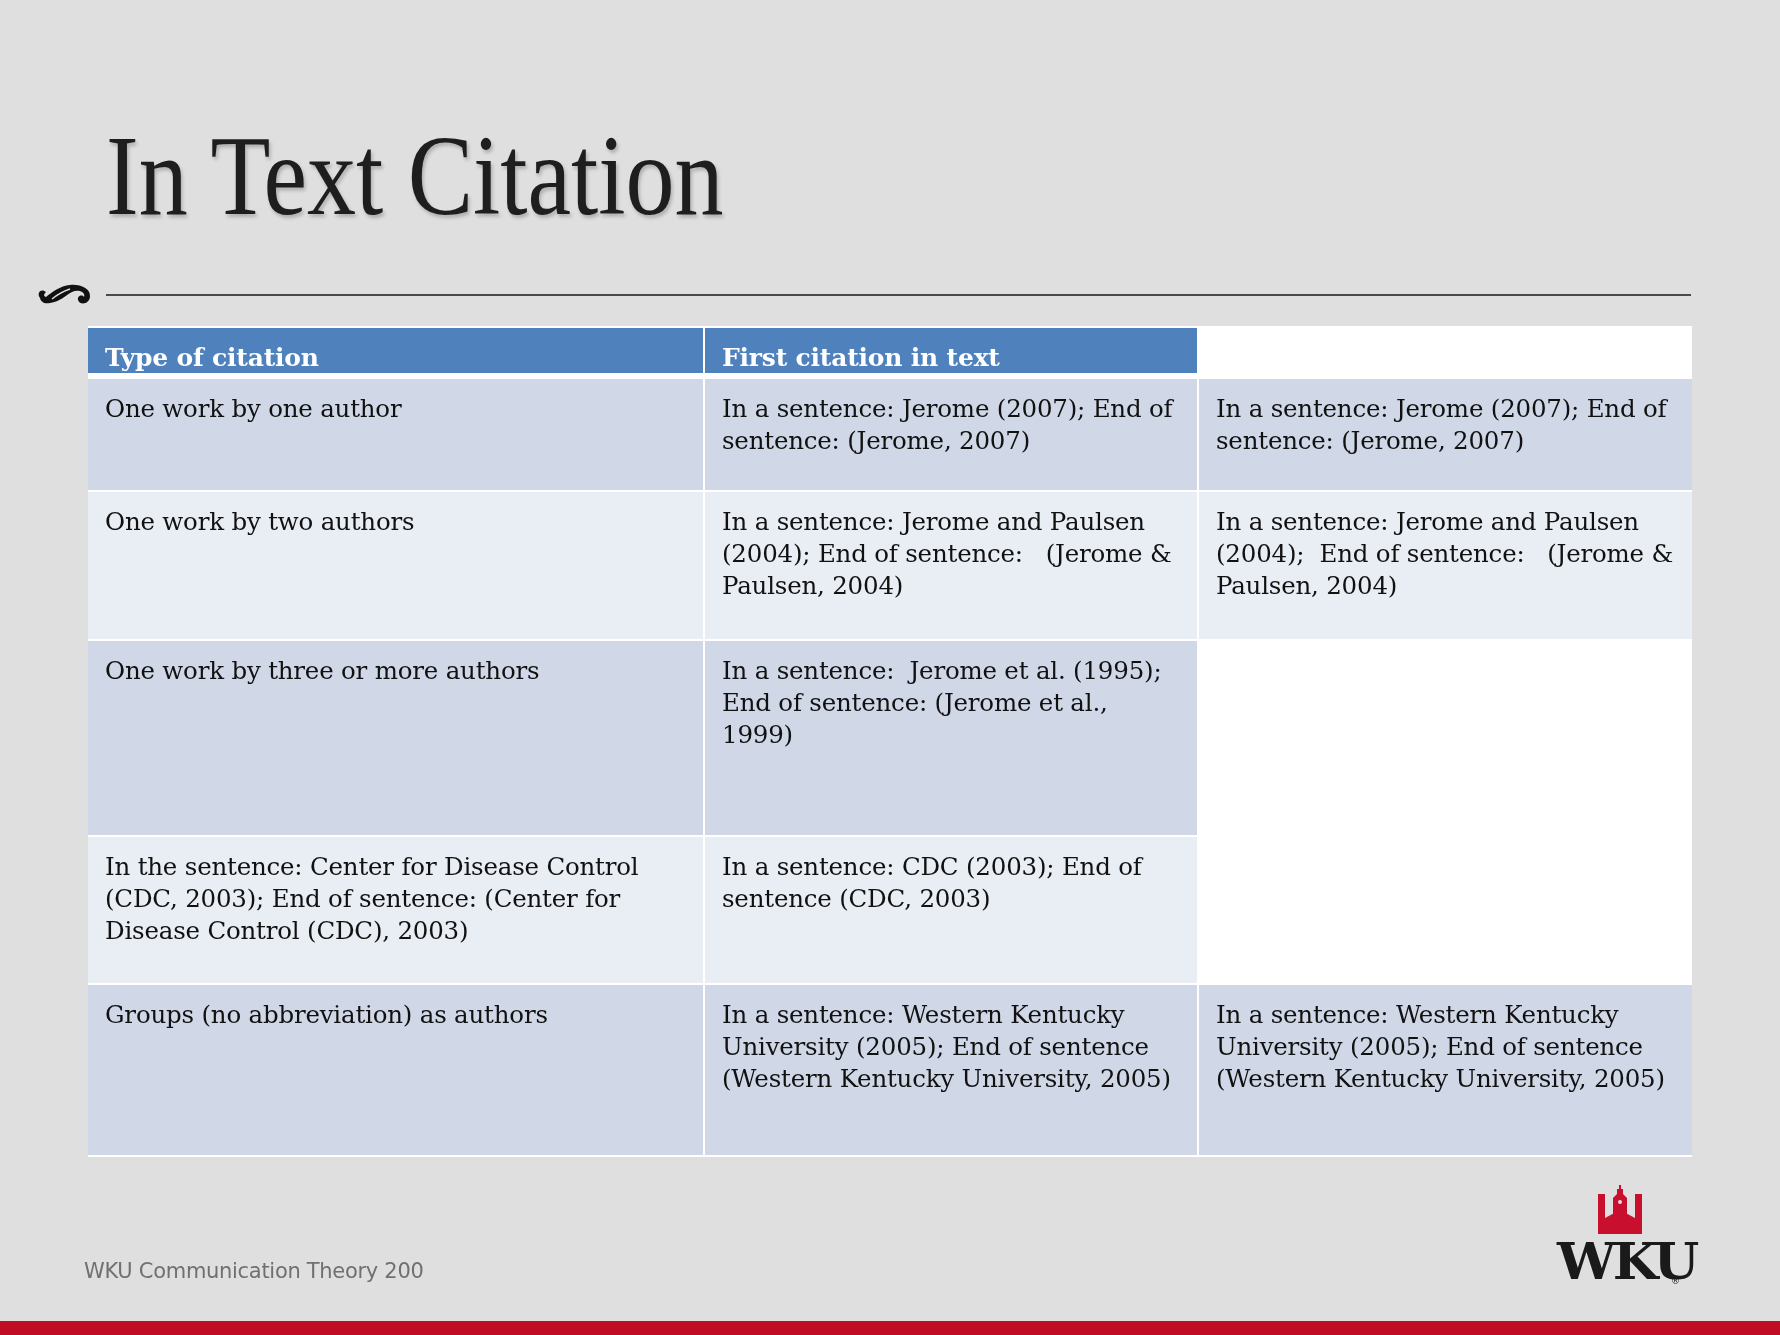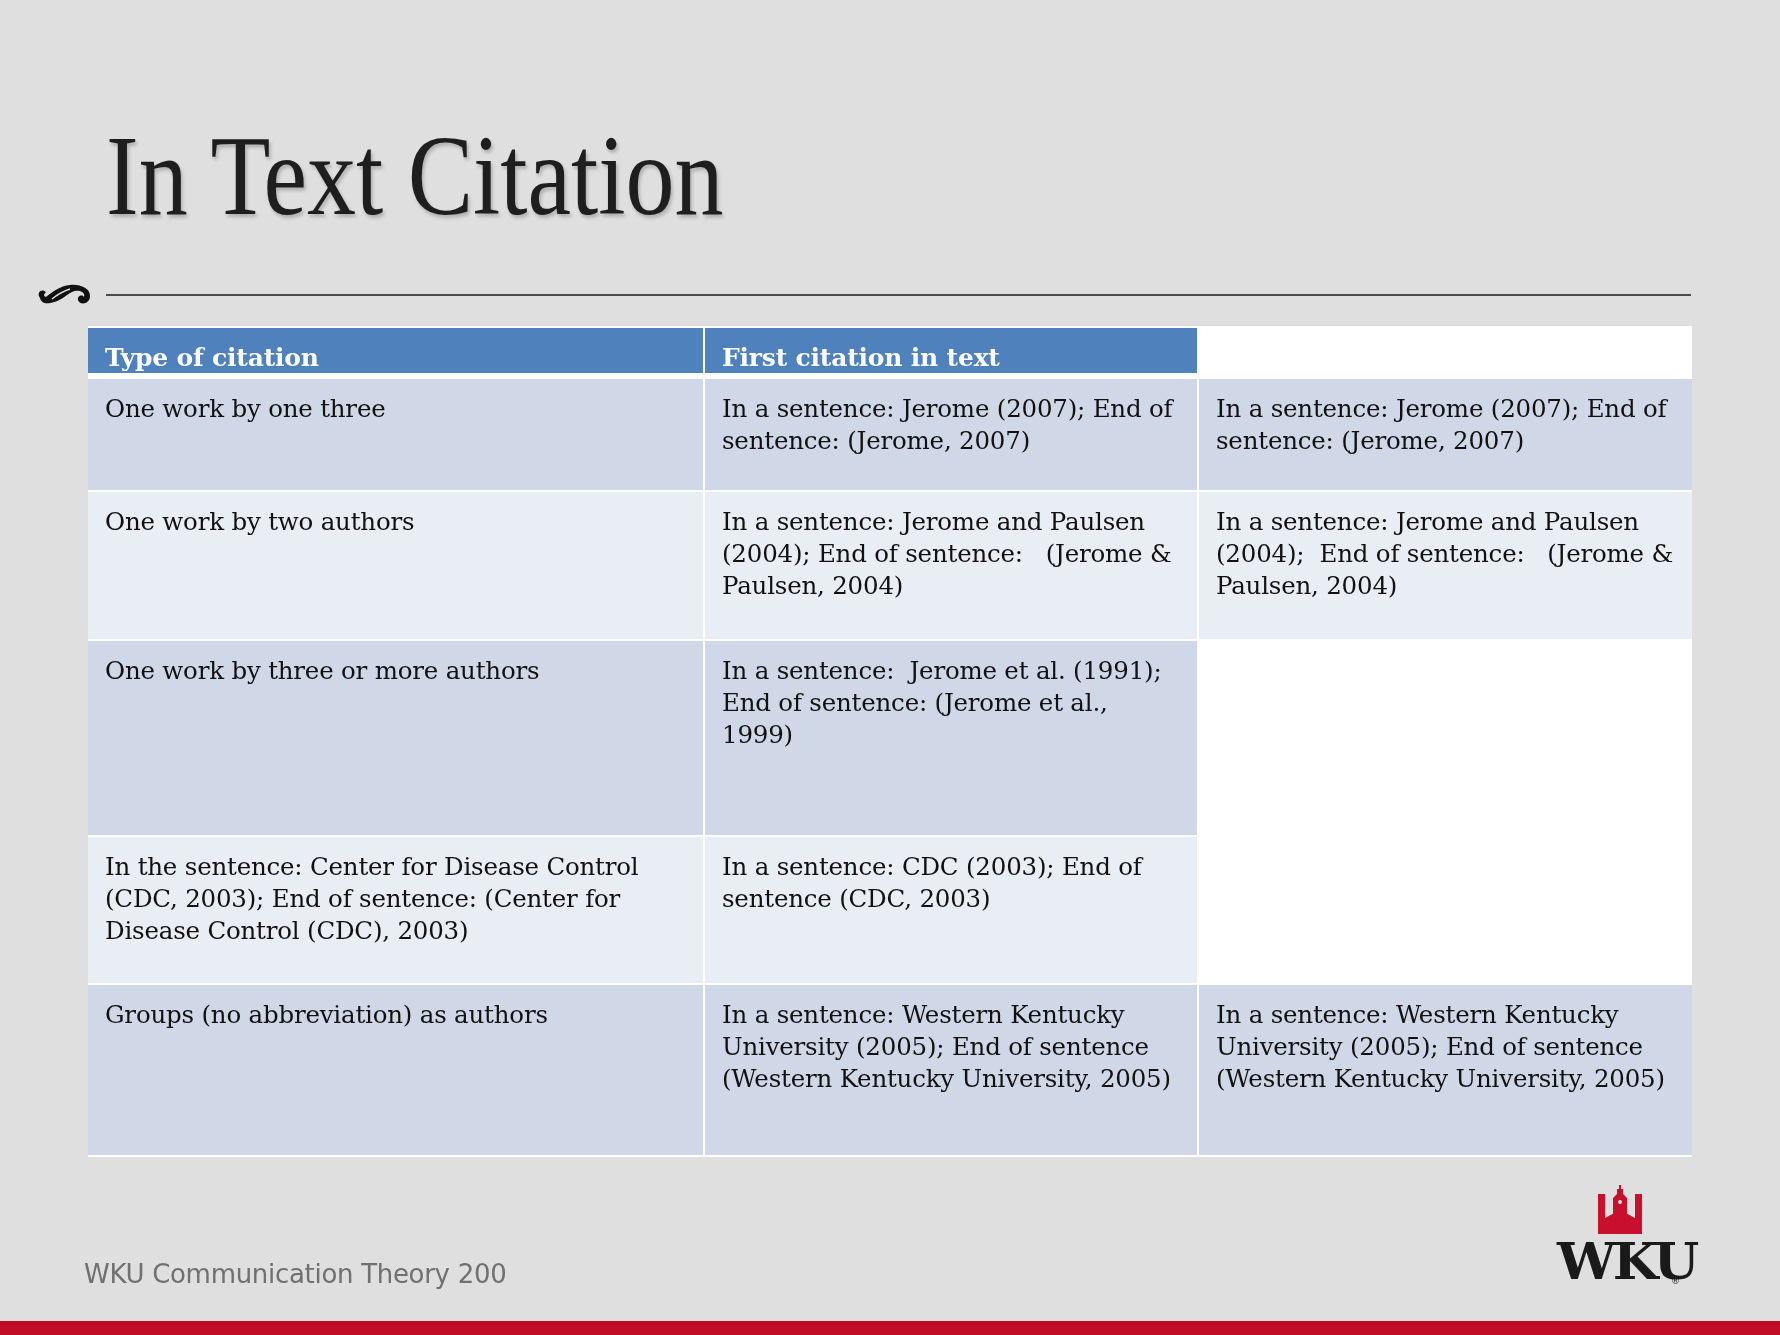--- a/index.html
+++ b/index.html
@@ -82,21 +82,21 @@
     .row.r1 .cell { height: 111px; }
     .row.r2 .cell { height: 147px; }
     .row.r3 .cell { height: 194px; }
     .row.r4 .cell { height: 146px; }
     .row.r5 .cell { height: 170px; }
     .footer {
       position: absolute;
       left: 84px;
       top: 1259px;
       font-family: "DejaVu Sans", "Liberation Sans", sans-serif;
-      font-size: 26px;
+      font-size: 21px;
       color: #707070;
       white-space: nowrap;
       letter-spacing: -0.3px;
     }
     .logo {
       position: absolute;
       left: 1555px;
       top: 1184px;
       width: 130px;
       height: 110px;
@@ -148,32 +148,32 @@
   <path d="M18 17 C24 12 30 9 36 7" stroke="#dfdfdf" stroke-width="1.5" fill="none"></path>
 </svg>
 <div class="rule"></div>
 
 <div class="table">
   <div class="row header">
     <div class="cell">Type of citation</div>
     <div class="cell">First citation in text</div>
   </div>
   <div class="row odd r1">
-    <div class="cell">One work by one three</div>
+    <div class="cell">One work by one author</div>
     <div class="cell">In a sentence: Jerome (2007); End of sentence: (Jerome, 2007)</div>
     <div class="cell">In a sentence: Jerome (2007); End of sentence: (Jerome, 2007)</div>
   </div>
   <div class="row even r2">
     <div class="cell">One work by two authors</div>
     <div class="cell" style="white-space: pre-wrap;">In a sentence: Jerome and Paulsen (2004); End of sentence:   (Jerome &amp; Paulsen, 2004)</div>
     <div class="cell" style="white-space: pre-wrap;">In a sentence: Jerome and Paulsen (2004);  End of sentence:   (Jerome &amp; Paulsen, 2004)</div>
   </div>
   <div class="row odd r3">
     <div class="cell">One work by three or more authors</div>
-    <div class="cell" style="white-space: pre-wrap;">In a sentence:  Jerome et al. (1991); End of sentence: (Jerome et al., 1999)</div>
+    <div class="cell" style="white-space: pre-wrap;">In a sentence:  Jerome et al. (1995); End of sentence: (Jerome et al., 1999)</div>
   </div>
   <div class="row even r4">
     <div class="cell">In the sentence: Center for Disease Control (CDC, 2003); End of sentence: (Center for Disease Control (CDC), 2003)</div>
     <div class="cell">In a sentence: CDC (2003); End of sentence (CDC, 2003)</div>
   </div>
   <div class="row odd r5">
     <div class="cell">Groups (no abbreviation) as authors</div>
     <div class="cell">In a sentence: Western Kentucky University (2005); End of sentence (Western Kentucky University, 2005)</div>
     <div class="cell">In a sentence: Western Kentucky University (2005); End of sentence (Western Kentucky University, 2005)</div>
   </div>

